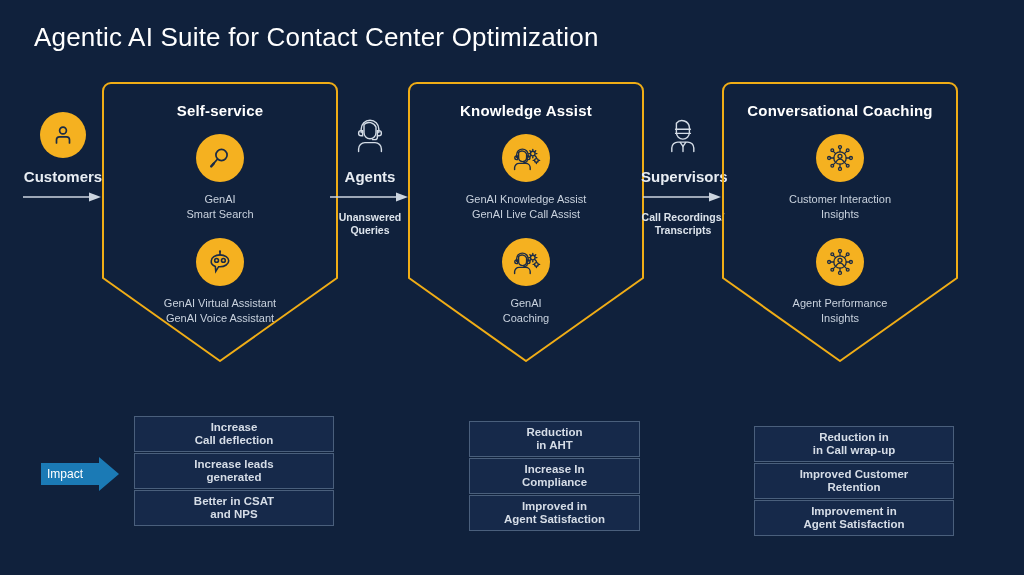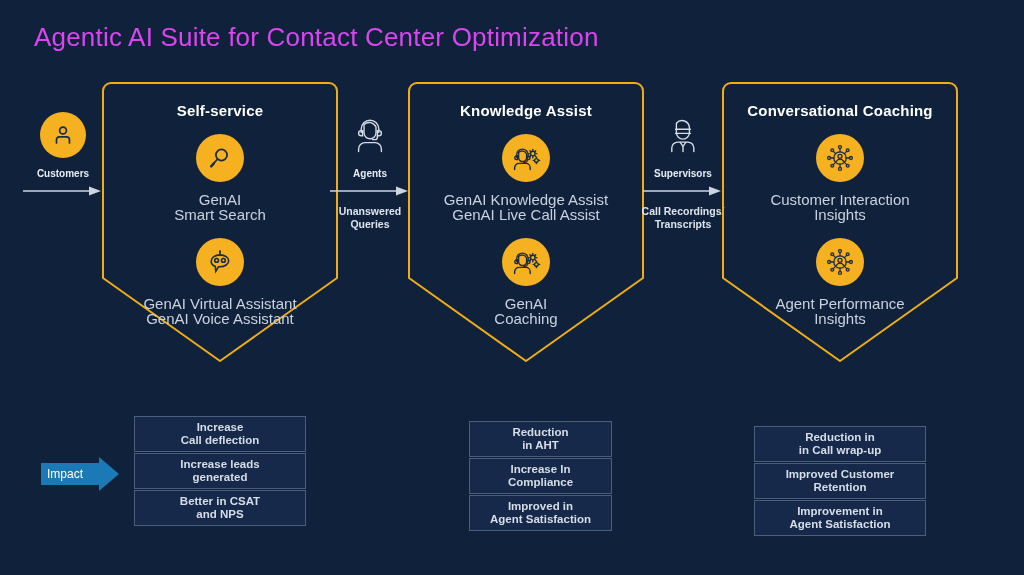--- a/index.html
+++ b/index.html
@@ -6,21 +6,21 @@
   html, body {
     width: 1024px; height: 575px;
     background: #10213c;
     font-family: "Liberation Sans", sans-serif;
     overflow: hidden;
   }
   #stage { position: relative; width: 1024px; height: 575px; }
 
   .page-title {
     position: absolute; left: 34px; top: 22px;
-    font-size: 26px; font-weight: 400; color: #d946ef;
+    font-size: 26px; font-weight: 400; color: #ffffff;
     letter-spacing: .2px; white-space: nowrap;
   }
 
   
   .pillar { position: absolute; top: 82px; width: 236px; height: 280px; }
   .pillar .shape { position: absolute; inset: 0; }
   .pillar .shape svg { display: block; width: 100%; height: 100%; overflow: visible; }
   .pillar-title {
     position: absolute; top: 20px; left: 0; right: 0;
     text-align: center; font-size: 15px; font-weight: bold; color: #fff;
@@ -30,47 +30,47 @@
 
   .feature { width: 100%; text-align: center; }
   .feature + .feature { margin-top: 16px; }
   .badge {
     width: 48px; height: 48px; border-radius: 50%;
     background: #f5b120; margin: 0 auto 10px auto;
     display: flex; align-items: center; justify-content: center;
   }
   .badge svg { display: block; }
   .feature-label {
-    font-size: 15px; line-height: 15px; color: #c9d2de; font-weight: 400;
+    font-size: 11px; line-height: 15px; color: #c9d2de; font-weight: 400;
     white-space: pre-line;
   }
 
   
   .actor { position: absolute; width: 84px; text-align: center; }
   .actor .glyph { height: 42px; display: flex; align-items: center; justify-content: center; }
   .actor .glyph svg { display: block; }
   .actor-name {
-    font-size: 10px; font-weight: bold; color: #e8edf3;
+    font-size: 15px; font-weight: bold; color: #e8edf3;
     margin-top: 12px; white-space: nowrap;
   }
   .actor-arrow { margin-top: 6px; height: 12px; }
   .actor-arrow svg { display: block; }
   .actor-caption {
     font-size: 10.5px; line-height: 12.5px; color: #dde4ec; font-weight: bold;
     margin-top: 8px; white-space: pre-line;
   }
 
   
   .avatar-circle {
     width: 46px; height: 46px; border-radius: 50%; background: #f5b120;
     display: flex; align-items: center; justify-content: center; margin: 0 auto;
   }
 
   
-  .impact-col { position: absolute; width: 172px; }
+  .impact-col { position: absolute; width: 200px; }
   .impact-box {
     border: 1px solid #4a5f7c; background: #16294a;
     height: 36px; display: flex; align-items: center; justify-content: center;
     text-align: center; font-size: 11.5px; line-height: 13.5px;
     color: #d6dde7; font-weight: bold; white-space: pre-line;
   }
   .impact-box + .impact-box { margin-top: 1px; text-align: center; }
 
   .impact-tag { position: absolute; left: 34px; top: 457px; width: 78px; height: 34px; padding-left: 7px; }
   .impact-tag svg { display: block; overflow: visible; }

